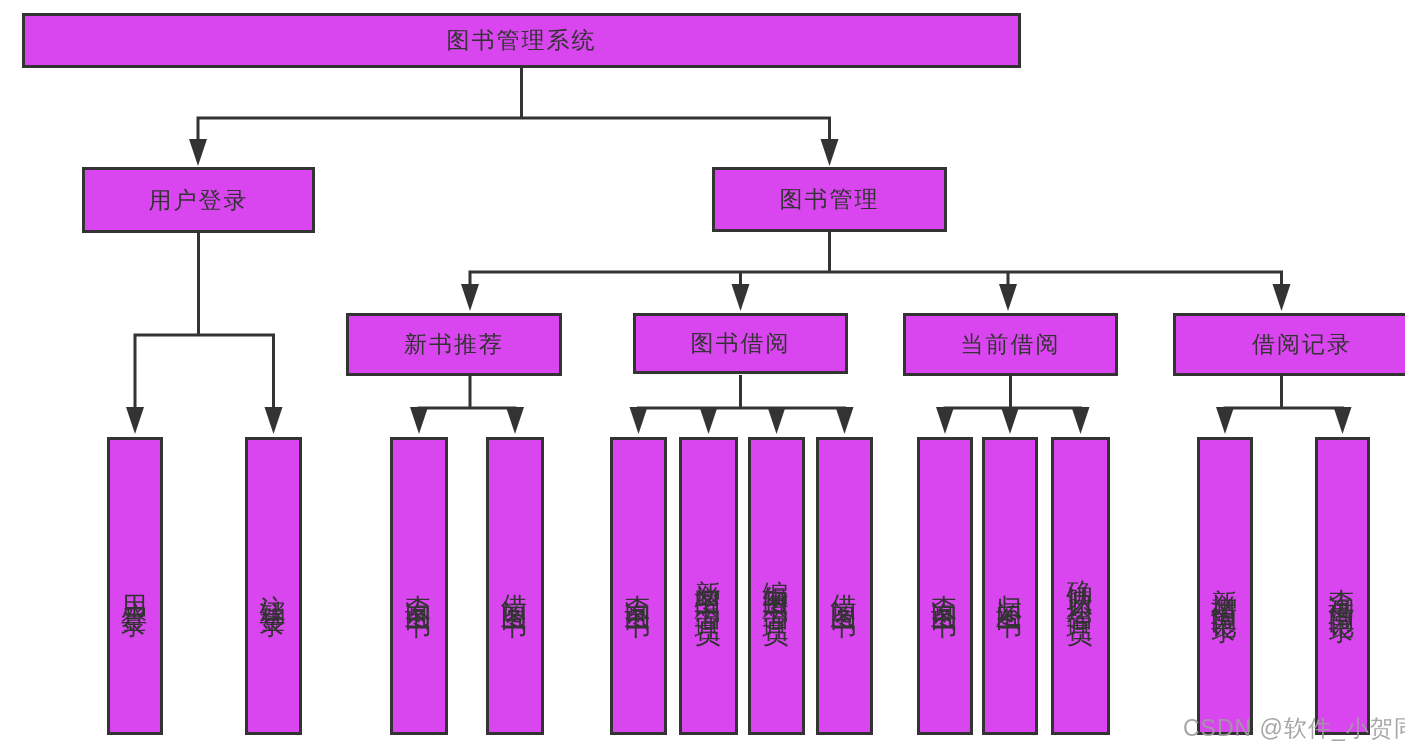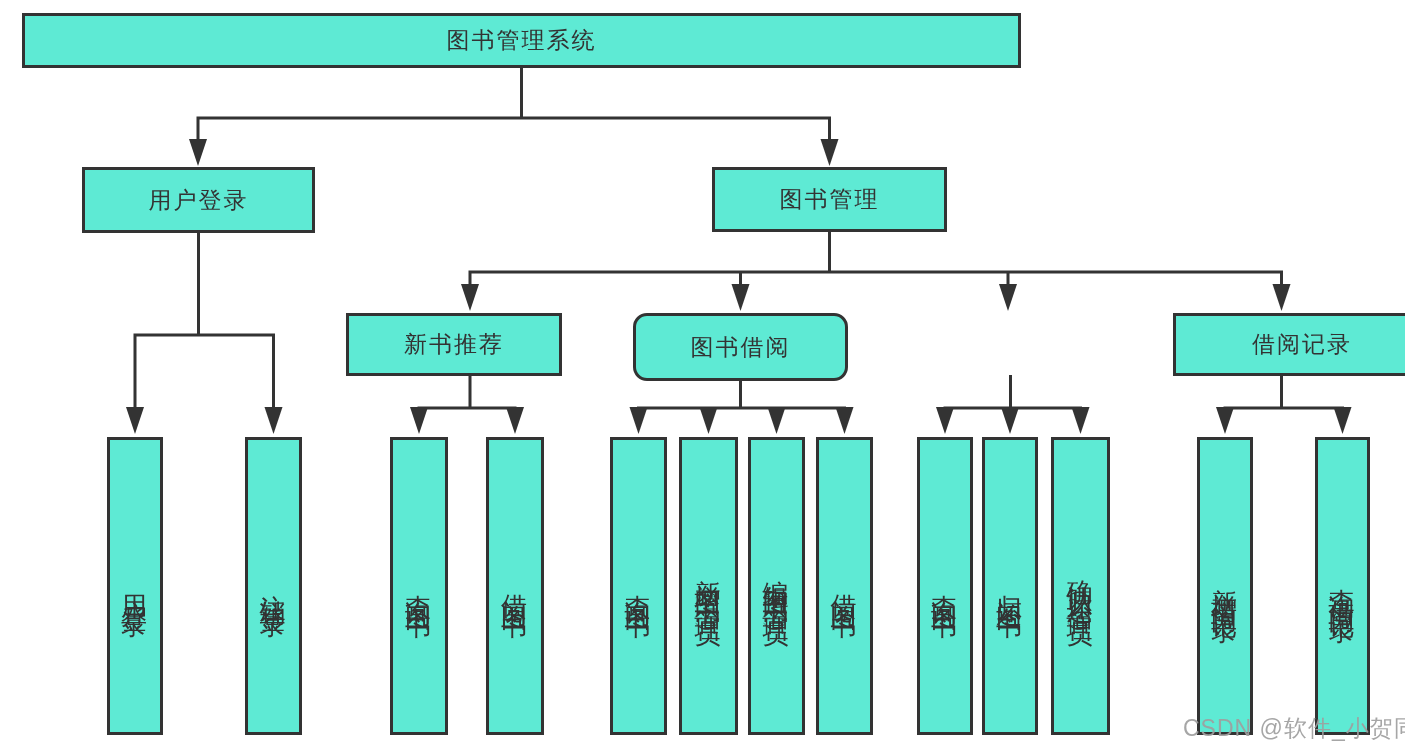--- a/index.html
+++ b/index.html
@@ -8,40 +8,40 @@
     width:1405px;height:747px;
     background:#fff;
     font-family:"Liberation Sans","DejaVu Sans",sans-serif;
     overflow:hidden;
   }
   .connectors{position:absolute;left:0;top:0;width:1405px;height:747px;}
   .node{
     position:absolute;
     box-sizing:border-box;
     border:3px solid #333;
-    background:#5eead4;
+    background:#d946ef;
     color:#333;
     display:flex;align-items:center;justify-content:center;
     font-size:23px;
     letter-spacing:2px;
     white-space:nowrap;
     z-index:2;
   }
   .leaf{
     writing-mode:vertical-rl;
     font-size:26px;
     letter-spacing:6px;
     top:437px;height:298px;
   }
   
   .b-root{left:22px;top:13px;width:999px;height:55px;}
   .b-userlogin{left:82px;top:167px;width:233px;height:66px;}
   .b-bookmgmt{left:712px;top:167px;width:235px;height:65px;text-align:right;}
   .b-newbook{left:346px;top:313px;width:216px;height:63px;}
-  .b-borrow{left:633px;top:313px;width:215px;height:68px;border-radius:14px;}
+  .b-borrow{left:633px;top:313px;width:215px;height:61px;}
   .b-current{left:903px;top:313px;width:215px;height:63px;}
   .b-record{left:1173px;top:313px;width:258px;height:63px;}
   .lf1{left:107px;width:56px;}
   .lf2{left:245px;width:57px;}
   .lf3{left:390px;width:58px;}
   .lf4{left:486px;width:58px;}
   .lf5{left:610px;width:57px;}
   .lf6{left:679px;width:59px;}
   .lf7{left:748px;width:57px;}
   .lf8{left:816px;width:57px;}
@@ -102,20 +102,21 @@
     </g>
   </svg>
 
   <div class="node b-root">图书管理系统</div>
 
   <div class="node b-userlogin">用户登录</div>
   <div class="node b-bookmgmt">图书管理</div>
 
   <div class="node b-newbook">新书推荐</div>
   <div class="node b-borrow">图书借阅</div>
+  <div class="node b-current">当前借阅</div>
   <div class="node b-record">借阅记录</div>
 
   <div class="node leaf lf1">用户登录</div>
   <div class="node leaf lf2">注销登录</div>
   <div class="node leaf lf3">查询图书</div>
   <div class="node leaf lf4">借阅图书</div>
   <div class="node leaf lf5">查询图书</div>
   <div class="node leaf lf6">新增图书（管理员）</div>
   <div class="node leaf lf7">编辑图书（管理员）</div>
   <div class="node leaf lf8">借阅图书</div>

